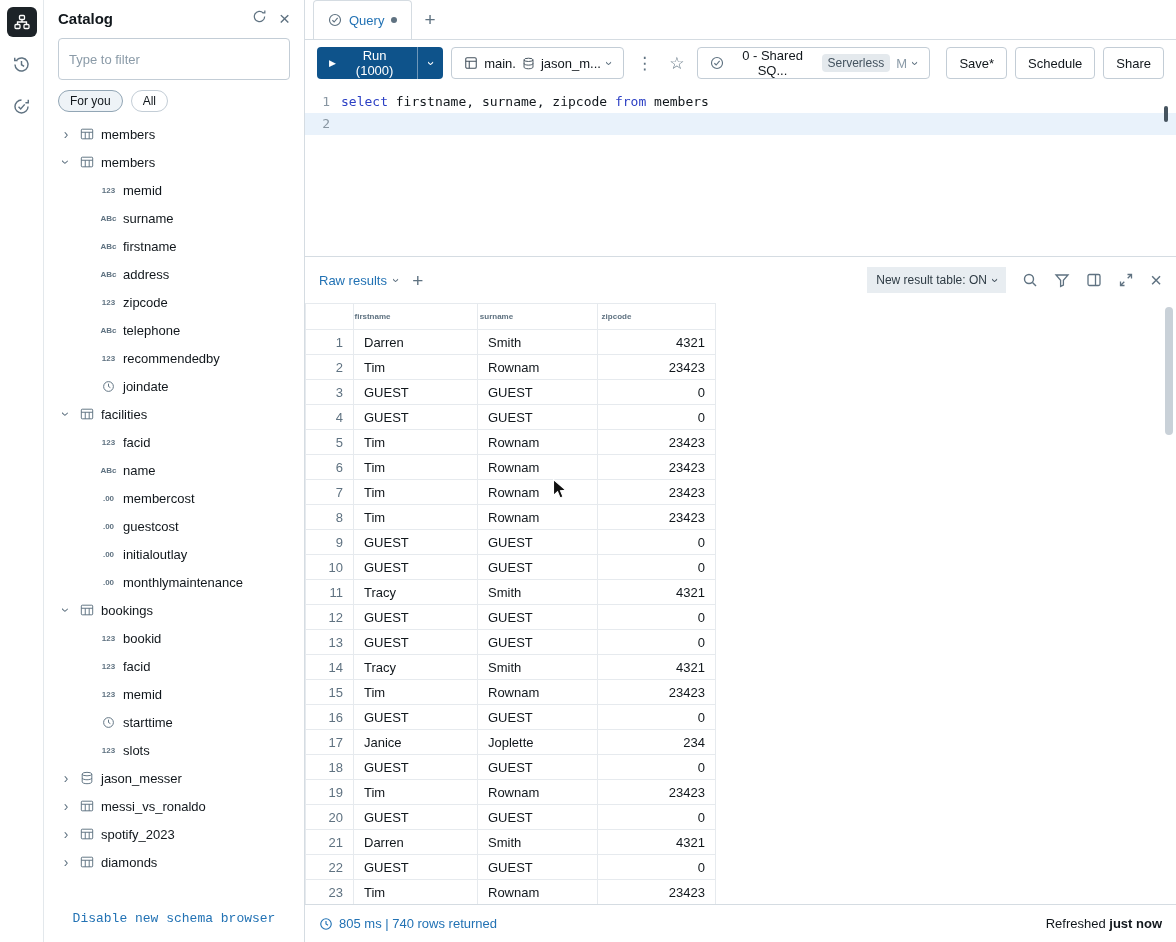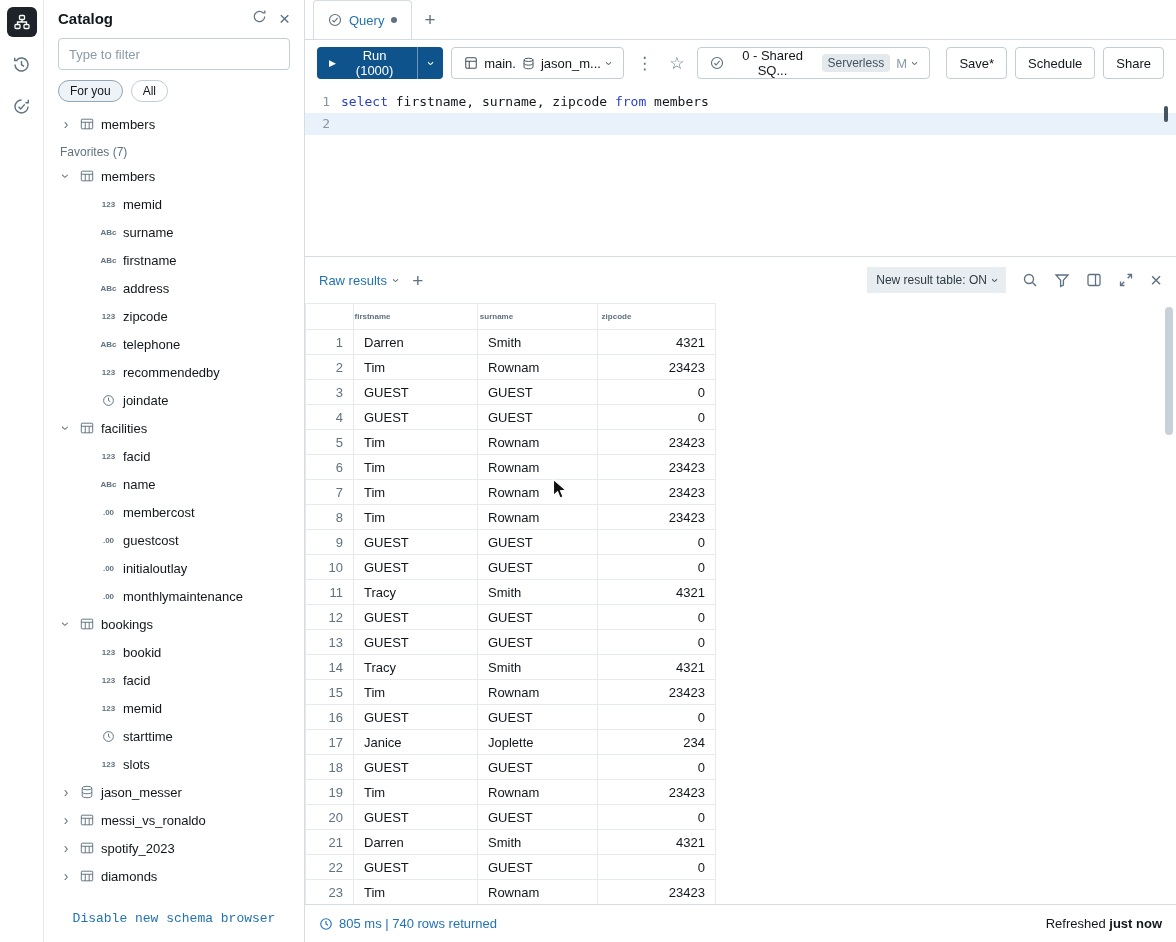--- a/index.html
+++ b/index.html
@@ -14,21 +14,21 @@
   .rail { width:44px; flex-shrink:0; border-right:1px solid #E3E8EC; display:flex; flex-direction:column; align-items:center; padding-top:7px; gap:12px; background:#fff; }
   .rail-btn { width:30px; height:30px; border-radius:6px; display:flex; align-items:center; justify-content:center; cursor:pointer; }
   .rail-btn.active { background:#1D2328; }
 
   
   .catalog { width:261px; flex-shrink:0; border-right:1px solid #D5DCE2; display:flex; flex-direction:column; background:#fff; }
   .cat-header { height:36px; padding:0 14px; display:flex; align-items:center; justify-content:space-between; }
   .cat-title { font-size:15px; font-weight:bold; }
   .cat-actions { display:flex; align-items:center; gap:12px; color:#5F7281; }
   .xchar { font-size:19px; line-height:1; color:#5F7281; cursor:pointer; }
-  .cat-filter { margin:2px 14px 10px; height:32px; border:1px solid #C3CDD6; border-radius:4px; padding:0 10px; font-size:13px; color:#11171C; font-family:inherit; outline:none; }
+  .cat-filter { margin:2px 14px 10px; height:42px; border:1px solid #C3CDD6; border-radius:4px; padding:0 10px; font-size:13px; color:#11171C; font-family:inherit; outline:none; }
   .cat-filter::placeholder { color:#8B9BA8; }
   .pills { padding:0 14px 8px; display:flex; gap:8px; }
   .pill { border:1px solid #C3CDD6; border-radius:12px; padding:3px 11px; font-size:12px; cursor:pointer; background:#fff; }
   .pill.active { background:#EEF3F7; border-color:#92A6B5; }
   .cat-scroll { flex:1; overflow:hidden; }
   .section-label { padding:7px 16px 3px; font-size:12px; color:#5F7281; }
   .tree-row { height:28px; display:flex; align-items:center; gap:6px; cursor:pointer; padding-left:16px; }
   .tree-row.child { padding-left:56px; }
   .chev { color:#5F7281; font-size:14px; width:12px; text-align:center; display:inline-block; flex-shrink:0; }
   .chev.exp { transform:rotate(90deg); }
@@ -146,21 +146,20 @@
         <div class="tree-row">
           <span class="chev">›</span>
           <span class="ticon">
             <svg width="14" height="14" viewBox="0 0 16 16" fill="none" stroke="#5F7281" stroke-width="1.1">
               <rect x="1.5" y="2.5" width="13" height="11" rx="1"></rect>
               <path d="M1.5 6h13M6 6v7.5M10.5 6v7.5"></path>
             </svg>
           </span>
           <span class="tlabel">members</span>
         </div>
-        <div class="section-label">Favorites (7)</div>
         <div class="tree-row">
           <span class="chev exp">›</span>
           <span class="ticon">
             <svg width="14" height="14" viewBox="0 0 16 16" fill="none" stroke="#5F7281" stroke-width="1.1">
               <rect x="1.5" y="2.5" width="13" height="11" rx="1"></rect>
               <path d="M1.5 6h13M6 6v7.5M10.5 6v7.5"></path>
             </svg>
           </span>
           <span class="tlabel">members</span>
         </div>

